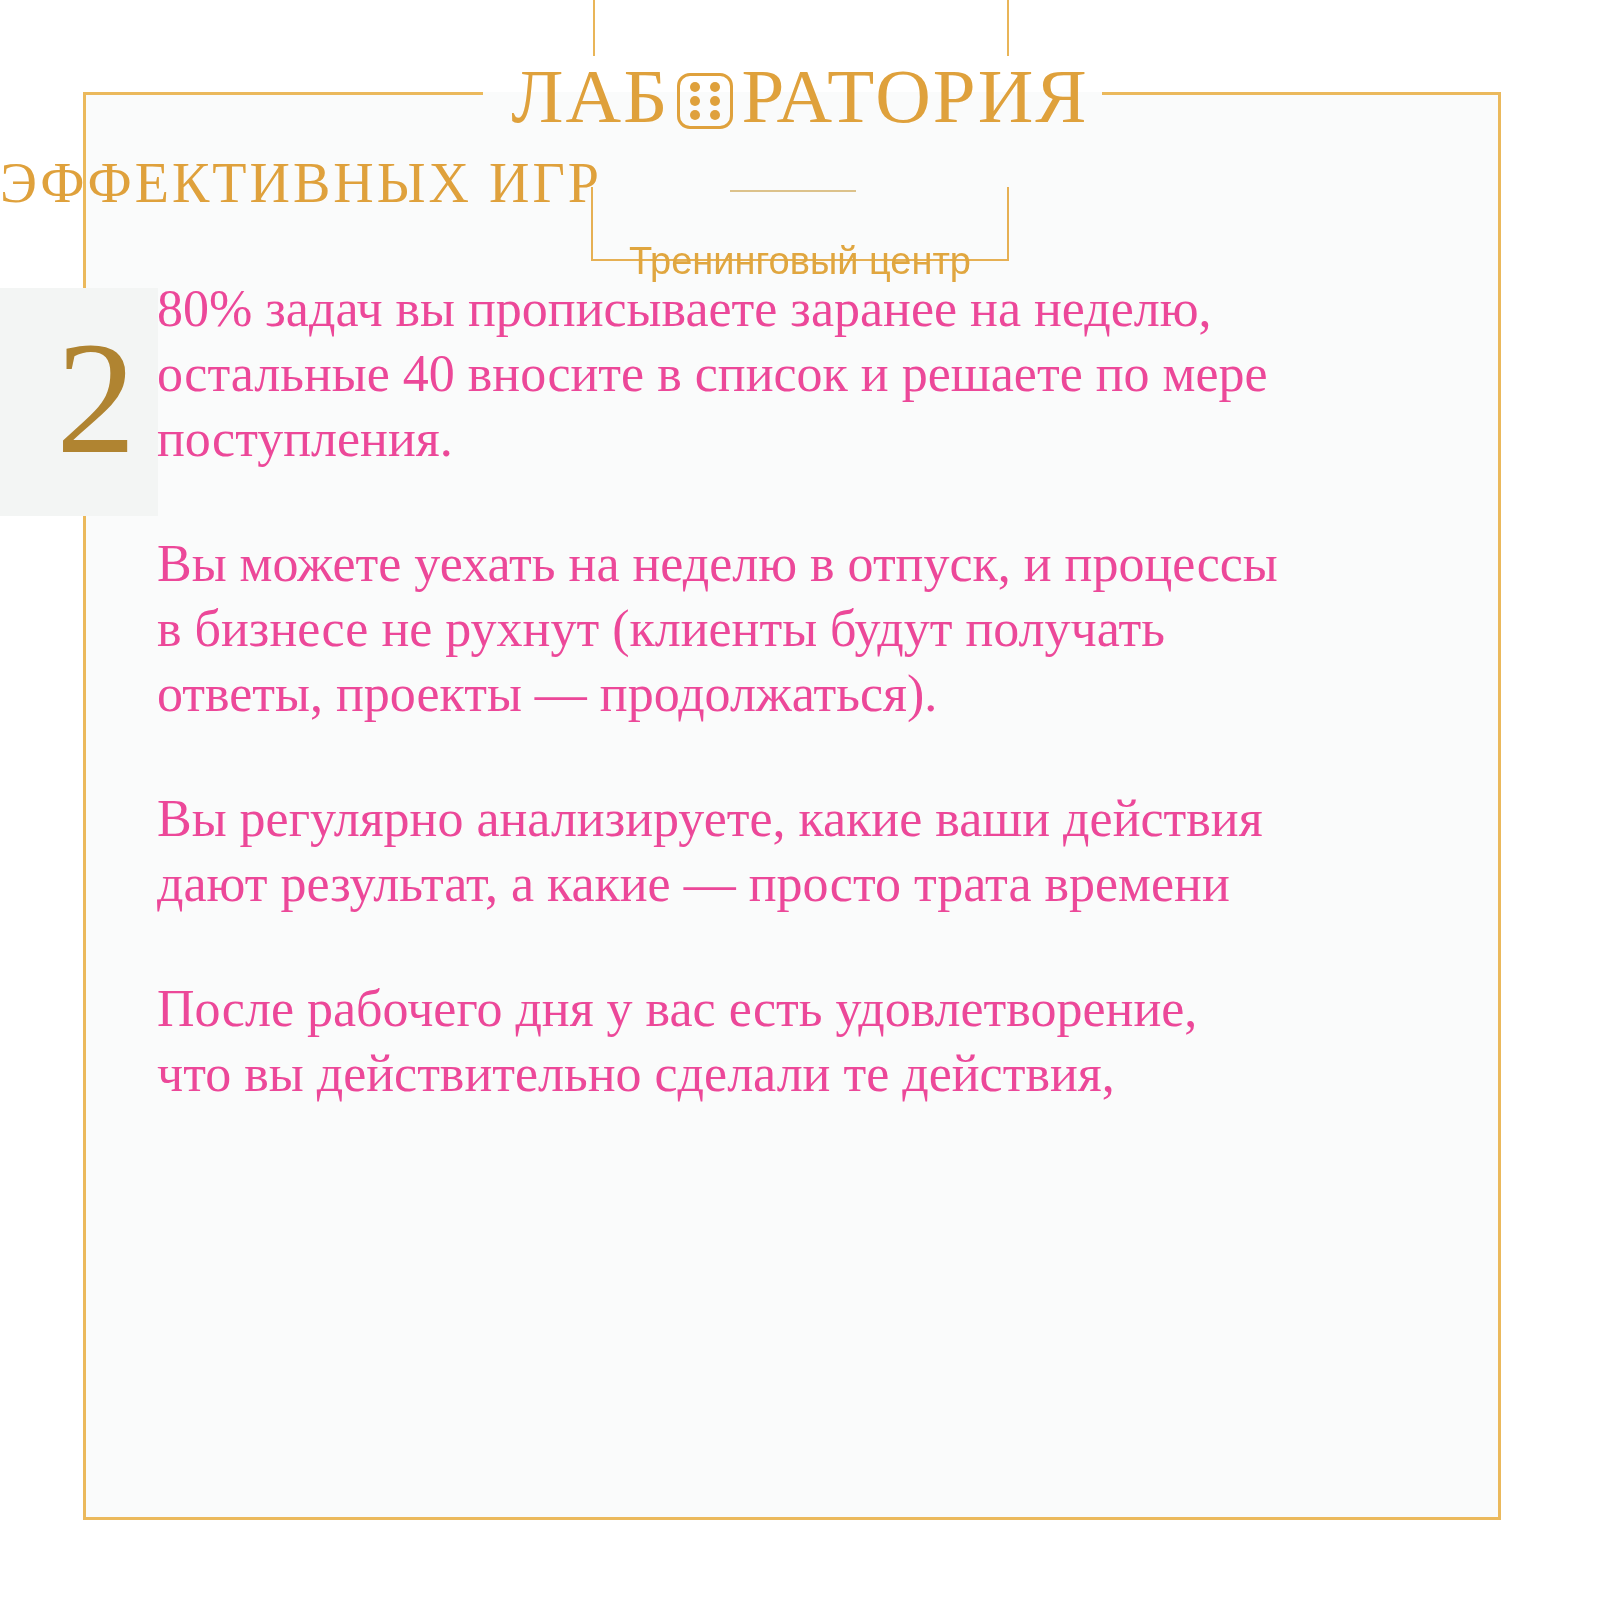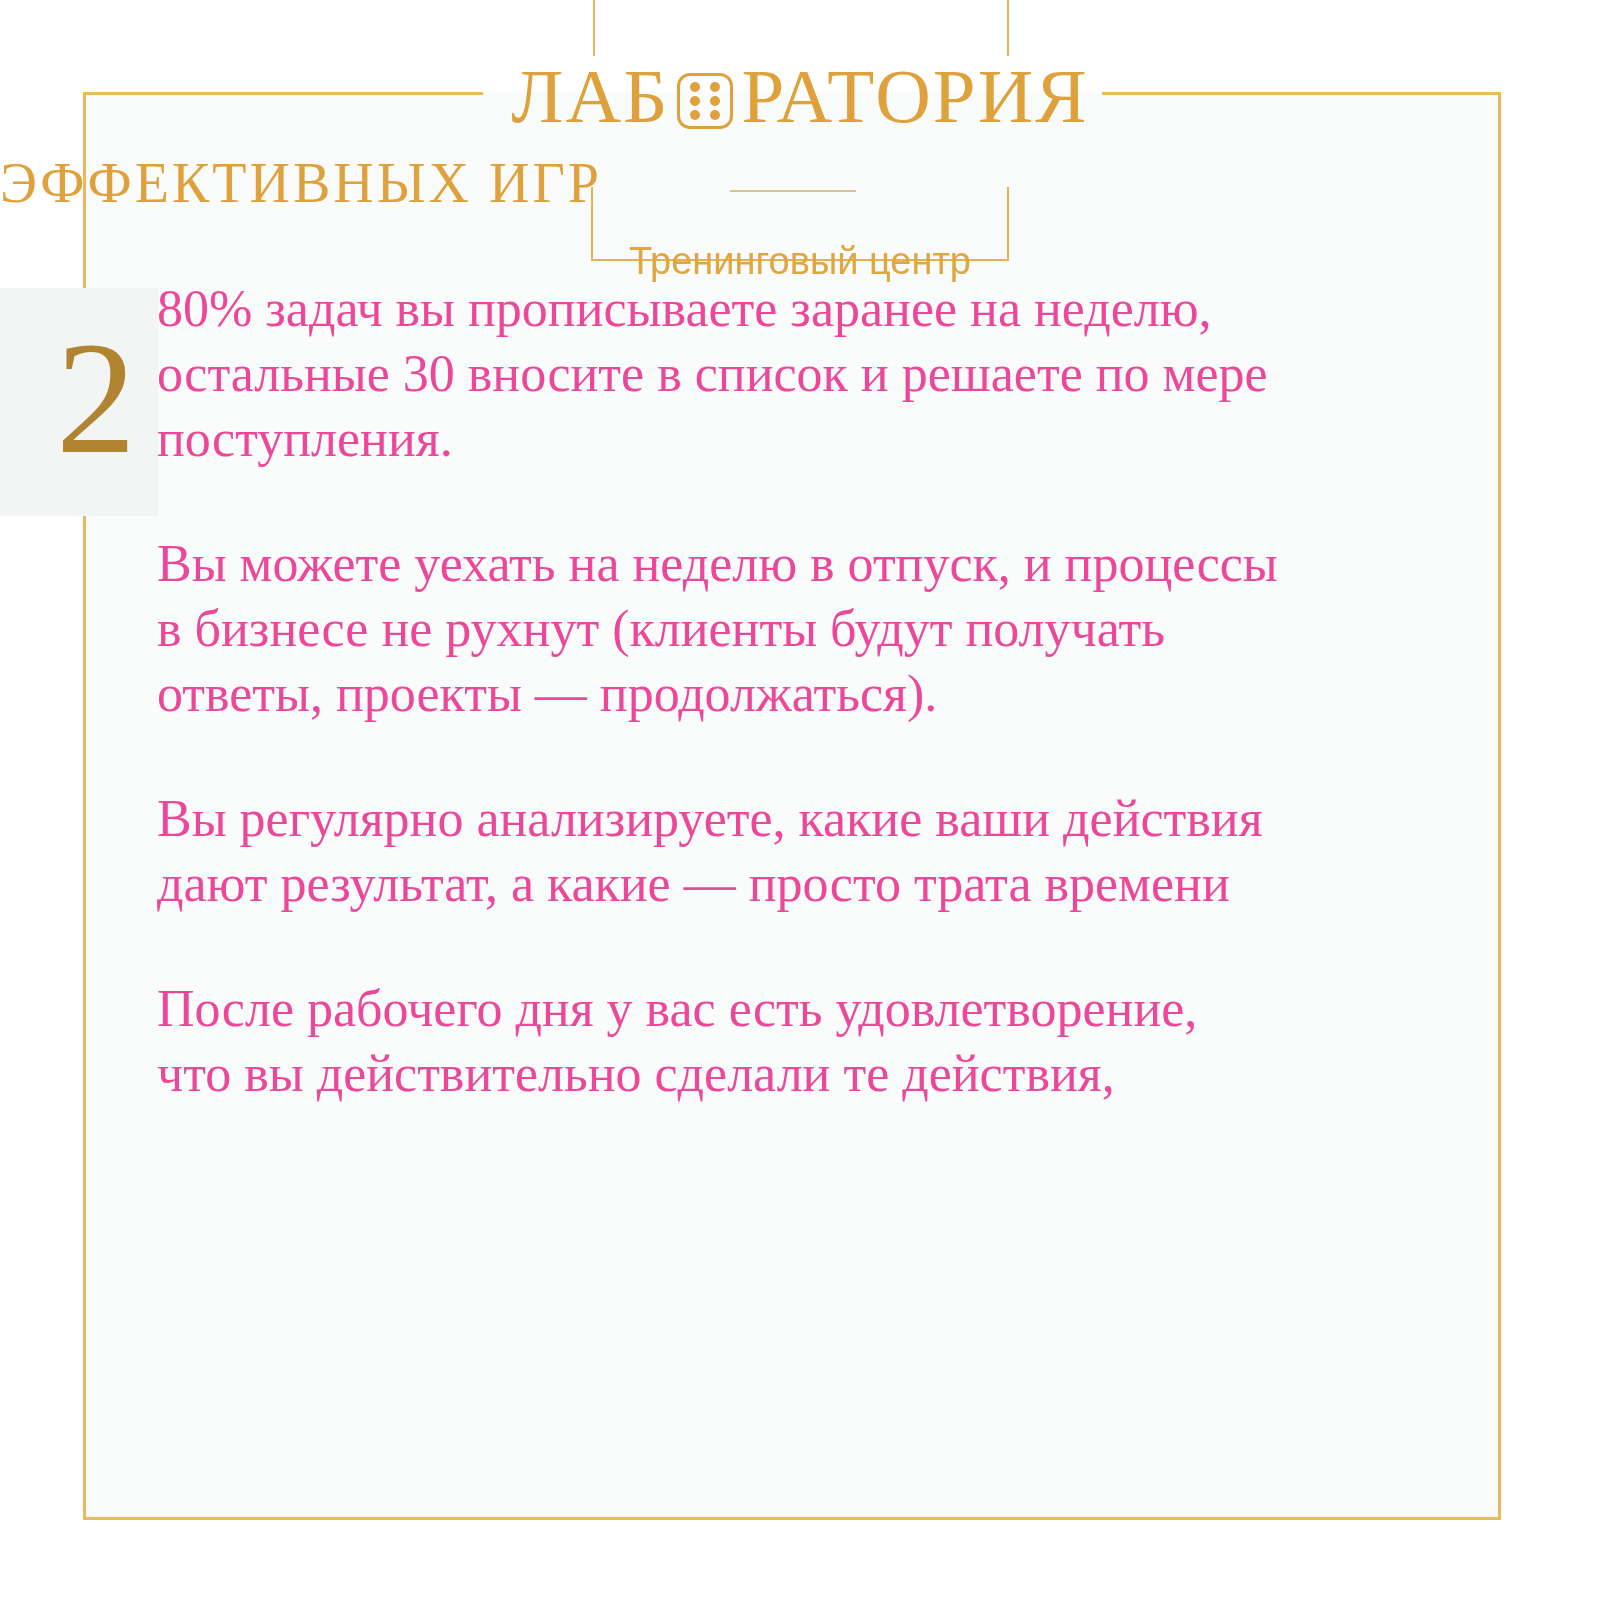--- a/index.html
+++ b/index.html
@@ -88,21 +88,21 @@
 <div class="bracket-line br-right"></div>
 <div class="bracket-line br-bottom"></div>
 <div class="tagline">Тренинговый центр</div>
 
 <div class="num-band"></div>
 <div class="big-number">2</div>
 
 <div class="body-text">
   <div class="para">
     <div class="tline">80% задач вы прописываете заранее на неделю,</div>
-    <div class="tline">остальные 30 вносите в список и решаете по мере</div>
+    <div class="tline">остальные 40 вносите в список и решаете по мере</div>
     <div class="tline">поступления.</div>
   </div>
   <div class="para">
     <div class="tline">Вы можете уехать на неделю в отпуск, и процессы</div>
     <div class="tline">в бизнесе не рухнут (клиенты будут получать</div>
     <div class="tline">ответы, проекты — продолжаться).</div>
   </div>
   <div class="para">
     <div class="tline">Вы регулярно анализируете, какие ваши действия</div>
     <div class="tline">дают результат, а какие — просто трата времени</div>

